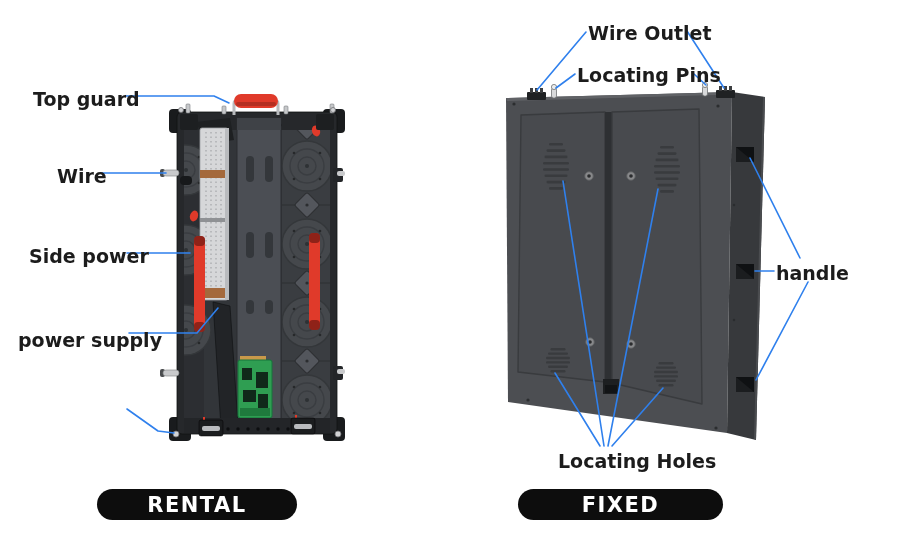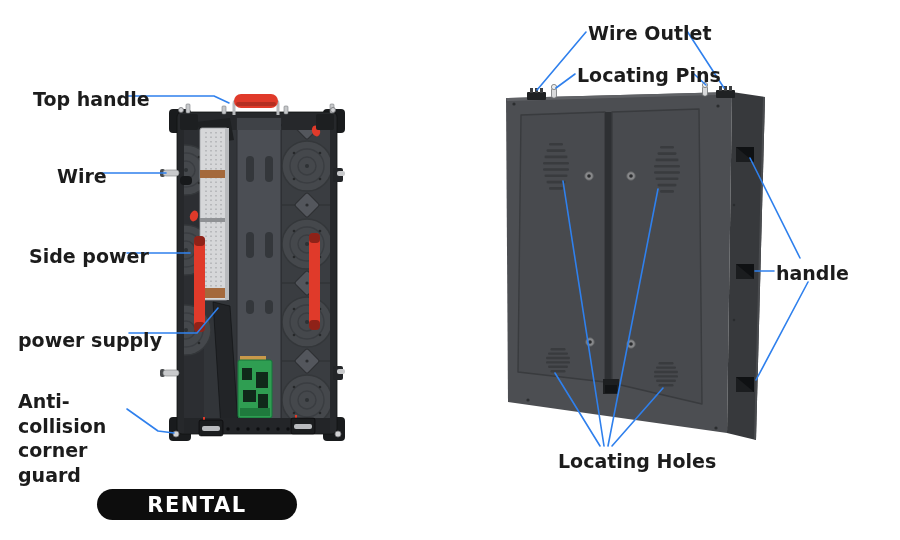--- a/index.html
+++ b/index.html
@@ -288,26 +288,26 @@
       <line class="leader" x1="800" y1="258" x2="750" y2="158"></line>
       <line class="leader" x1="774" y1="271" x2="755" y2="271"></line>
       <line class="leader" x1="808" y1="282" x2="756" y2="380"></line>
       <line class="leader" x1="600" y1="446" x2="555" y2="373"></line>
       <line class="leader" x1="604" y1="446" x2="563" y2="181"></line>
       <line class="leader" x1="608" y1="446" x2="658" y2="189"></line>
       <line class="leader" x1="612" y1="446" x2="663" y2="388"></line>
     </g>
   </svg>
 
-  <div class="label" style="left:33px;top:87px">Top handle</div>
+  <div class="label" style="left:33px;top:87px">Top guard</div>
   <div class="label" style="left:57px;top:164px">Wire</div>
   <div class="label" style="left:29px;top:244px">Side power</div>
   <div class="label" style="left:18px;top:328px">power supply</div>
-  <div class="label wrap" style="left:18px;top:389px;width:118px">Anti-collision corner guard</div>
 
   <div class="label" style="left:588px;top:21px">Wire Outlet</div>
   <div class="label" style="left:577px;top:63px">Locating Pins</div>
   <div class="label" style="left:776px;top:261px">handle</div>
   <div class="label" style="left:558px;top:449px">Locating Holes</div>
 
   <div class="badge" style="left:97px;top:489px;width:200px">RENTAL</div>
+  <div class="badge" style="left:518px;top:489px;width:205px">FIXED</div>
 
 </div>
 
 </body></html>

